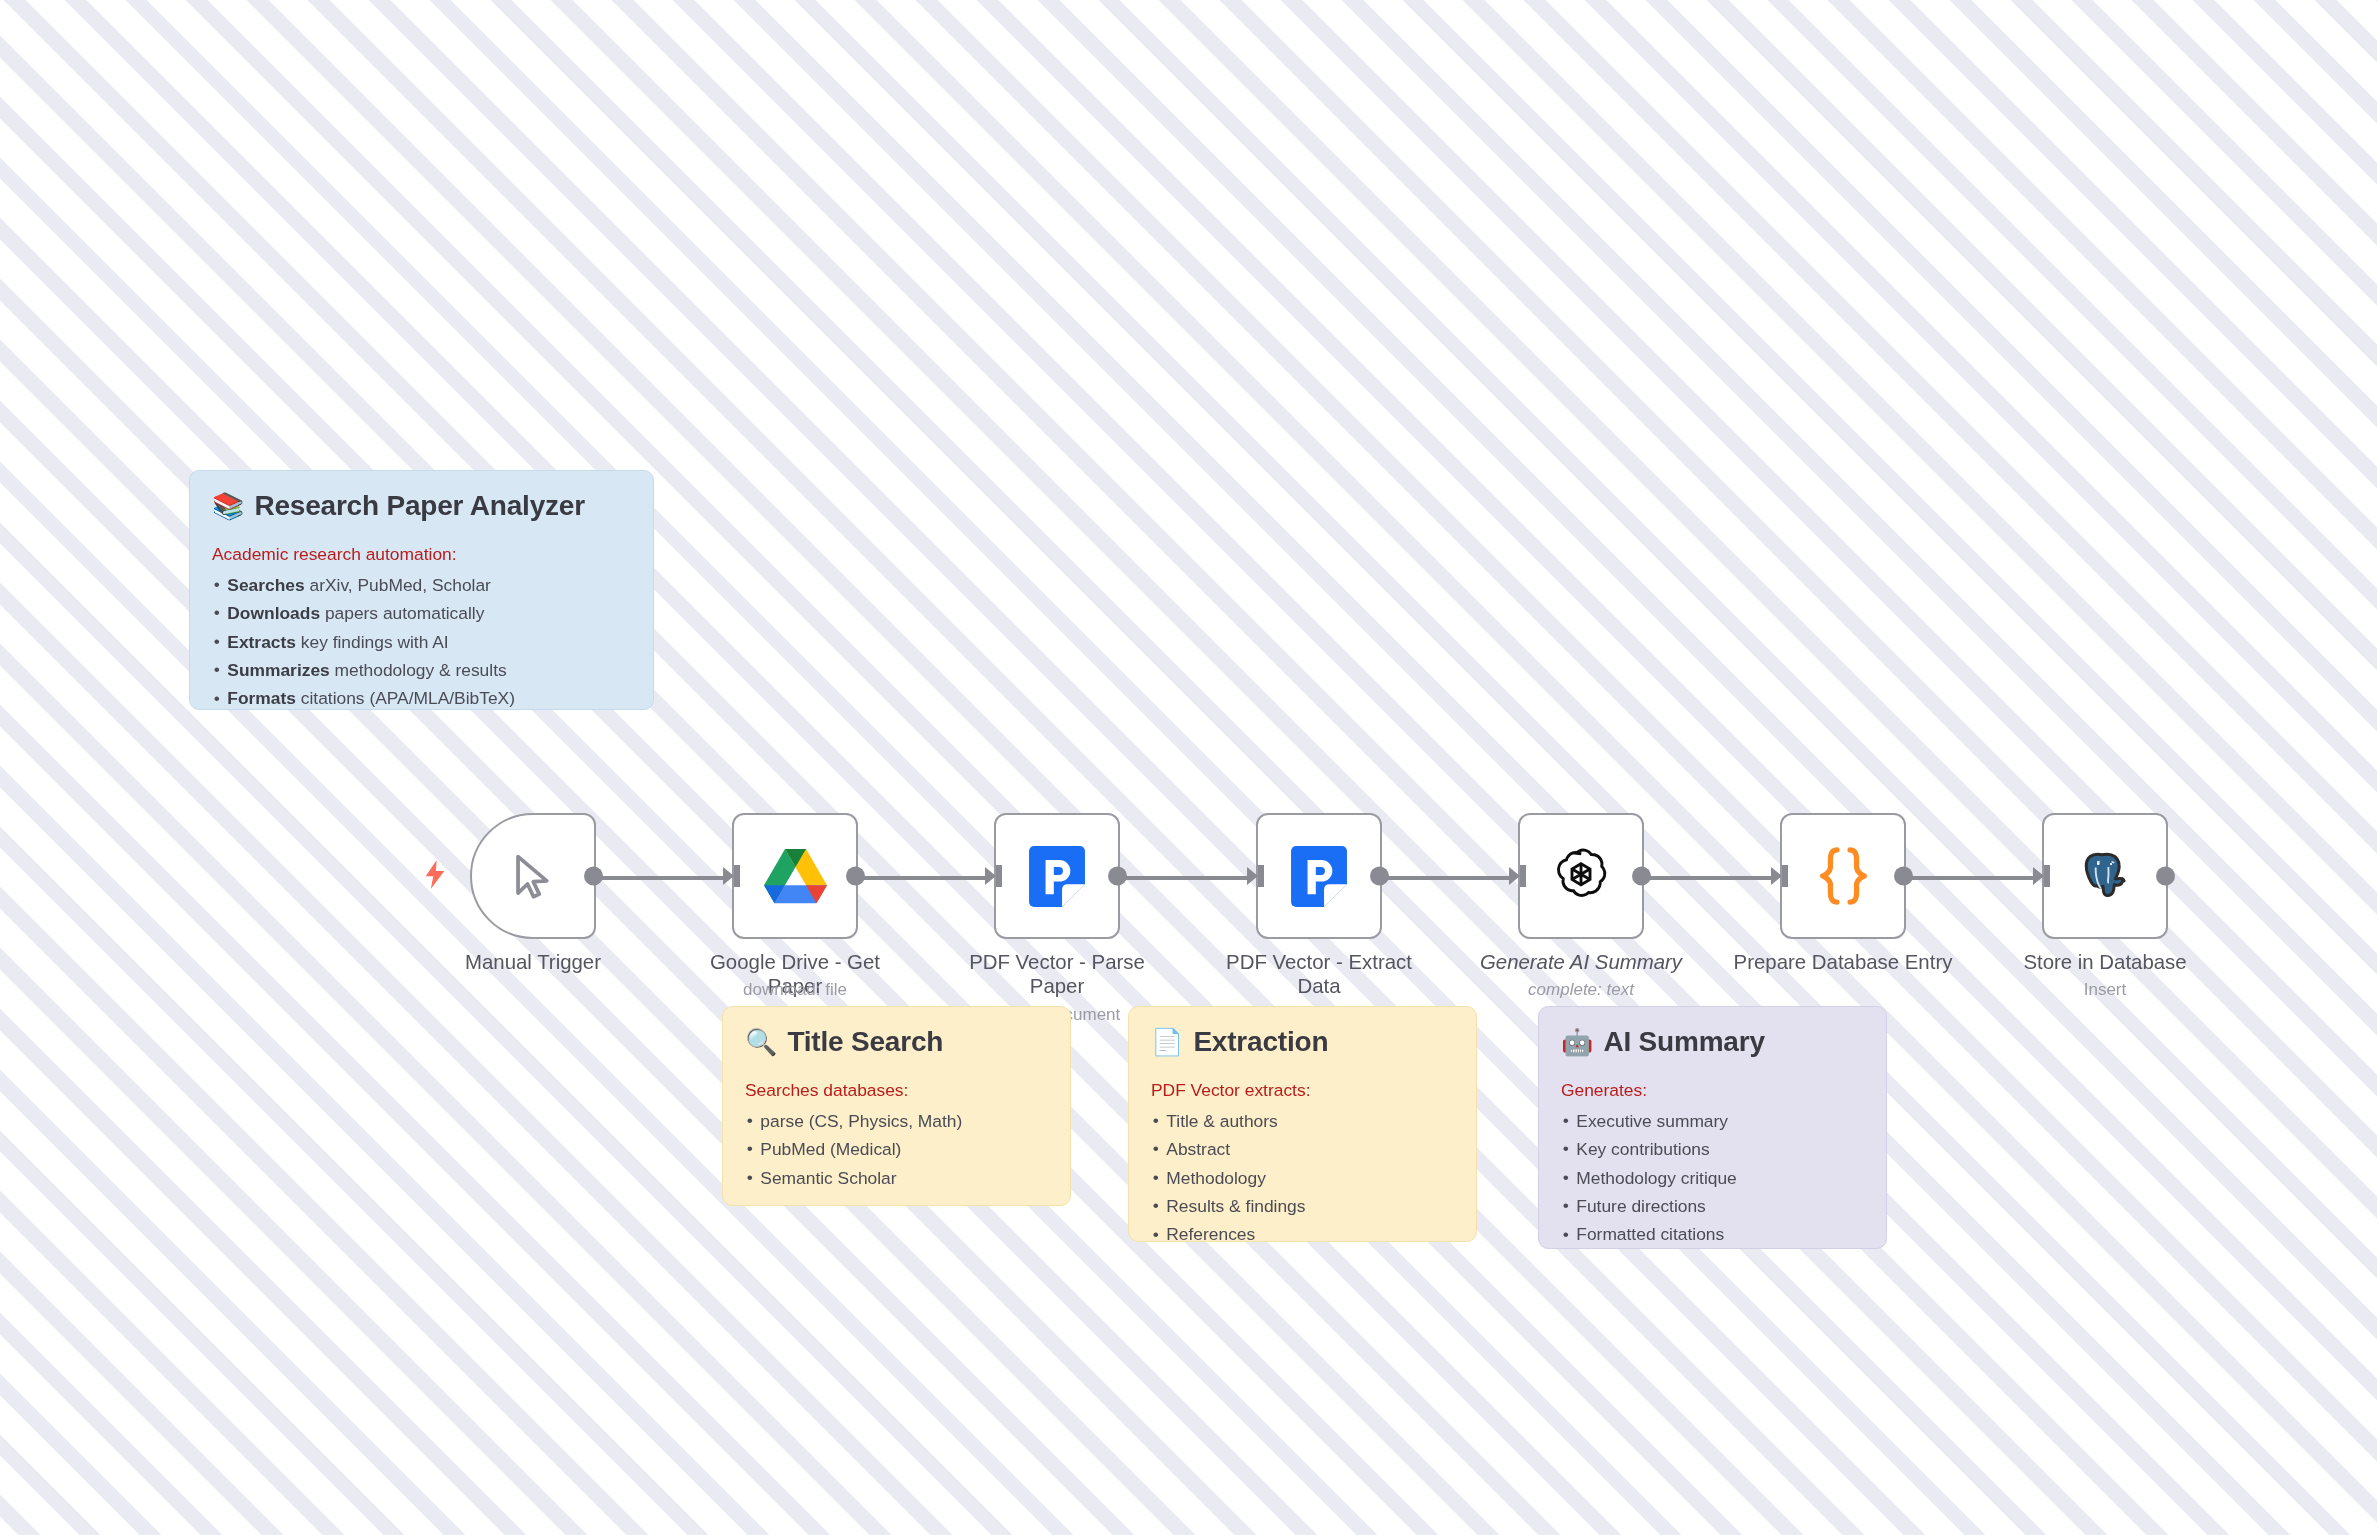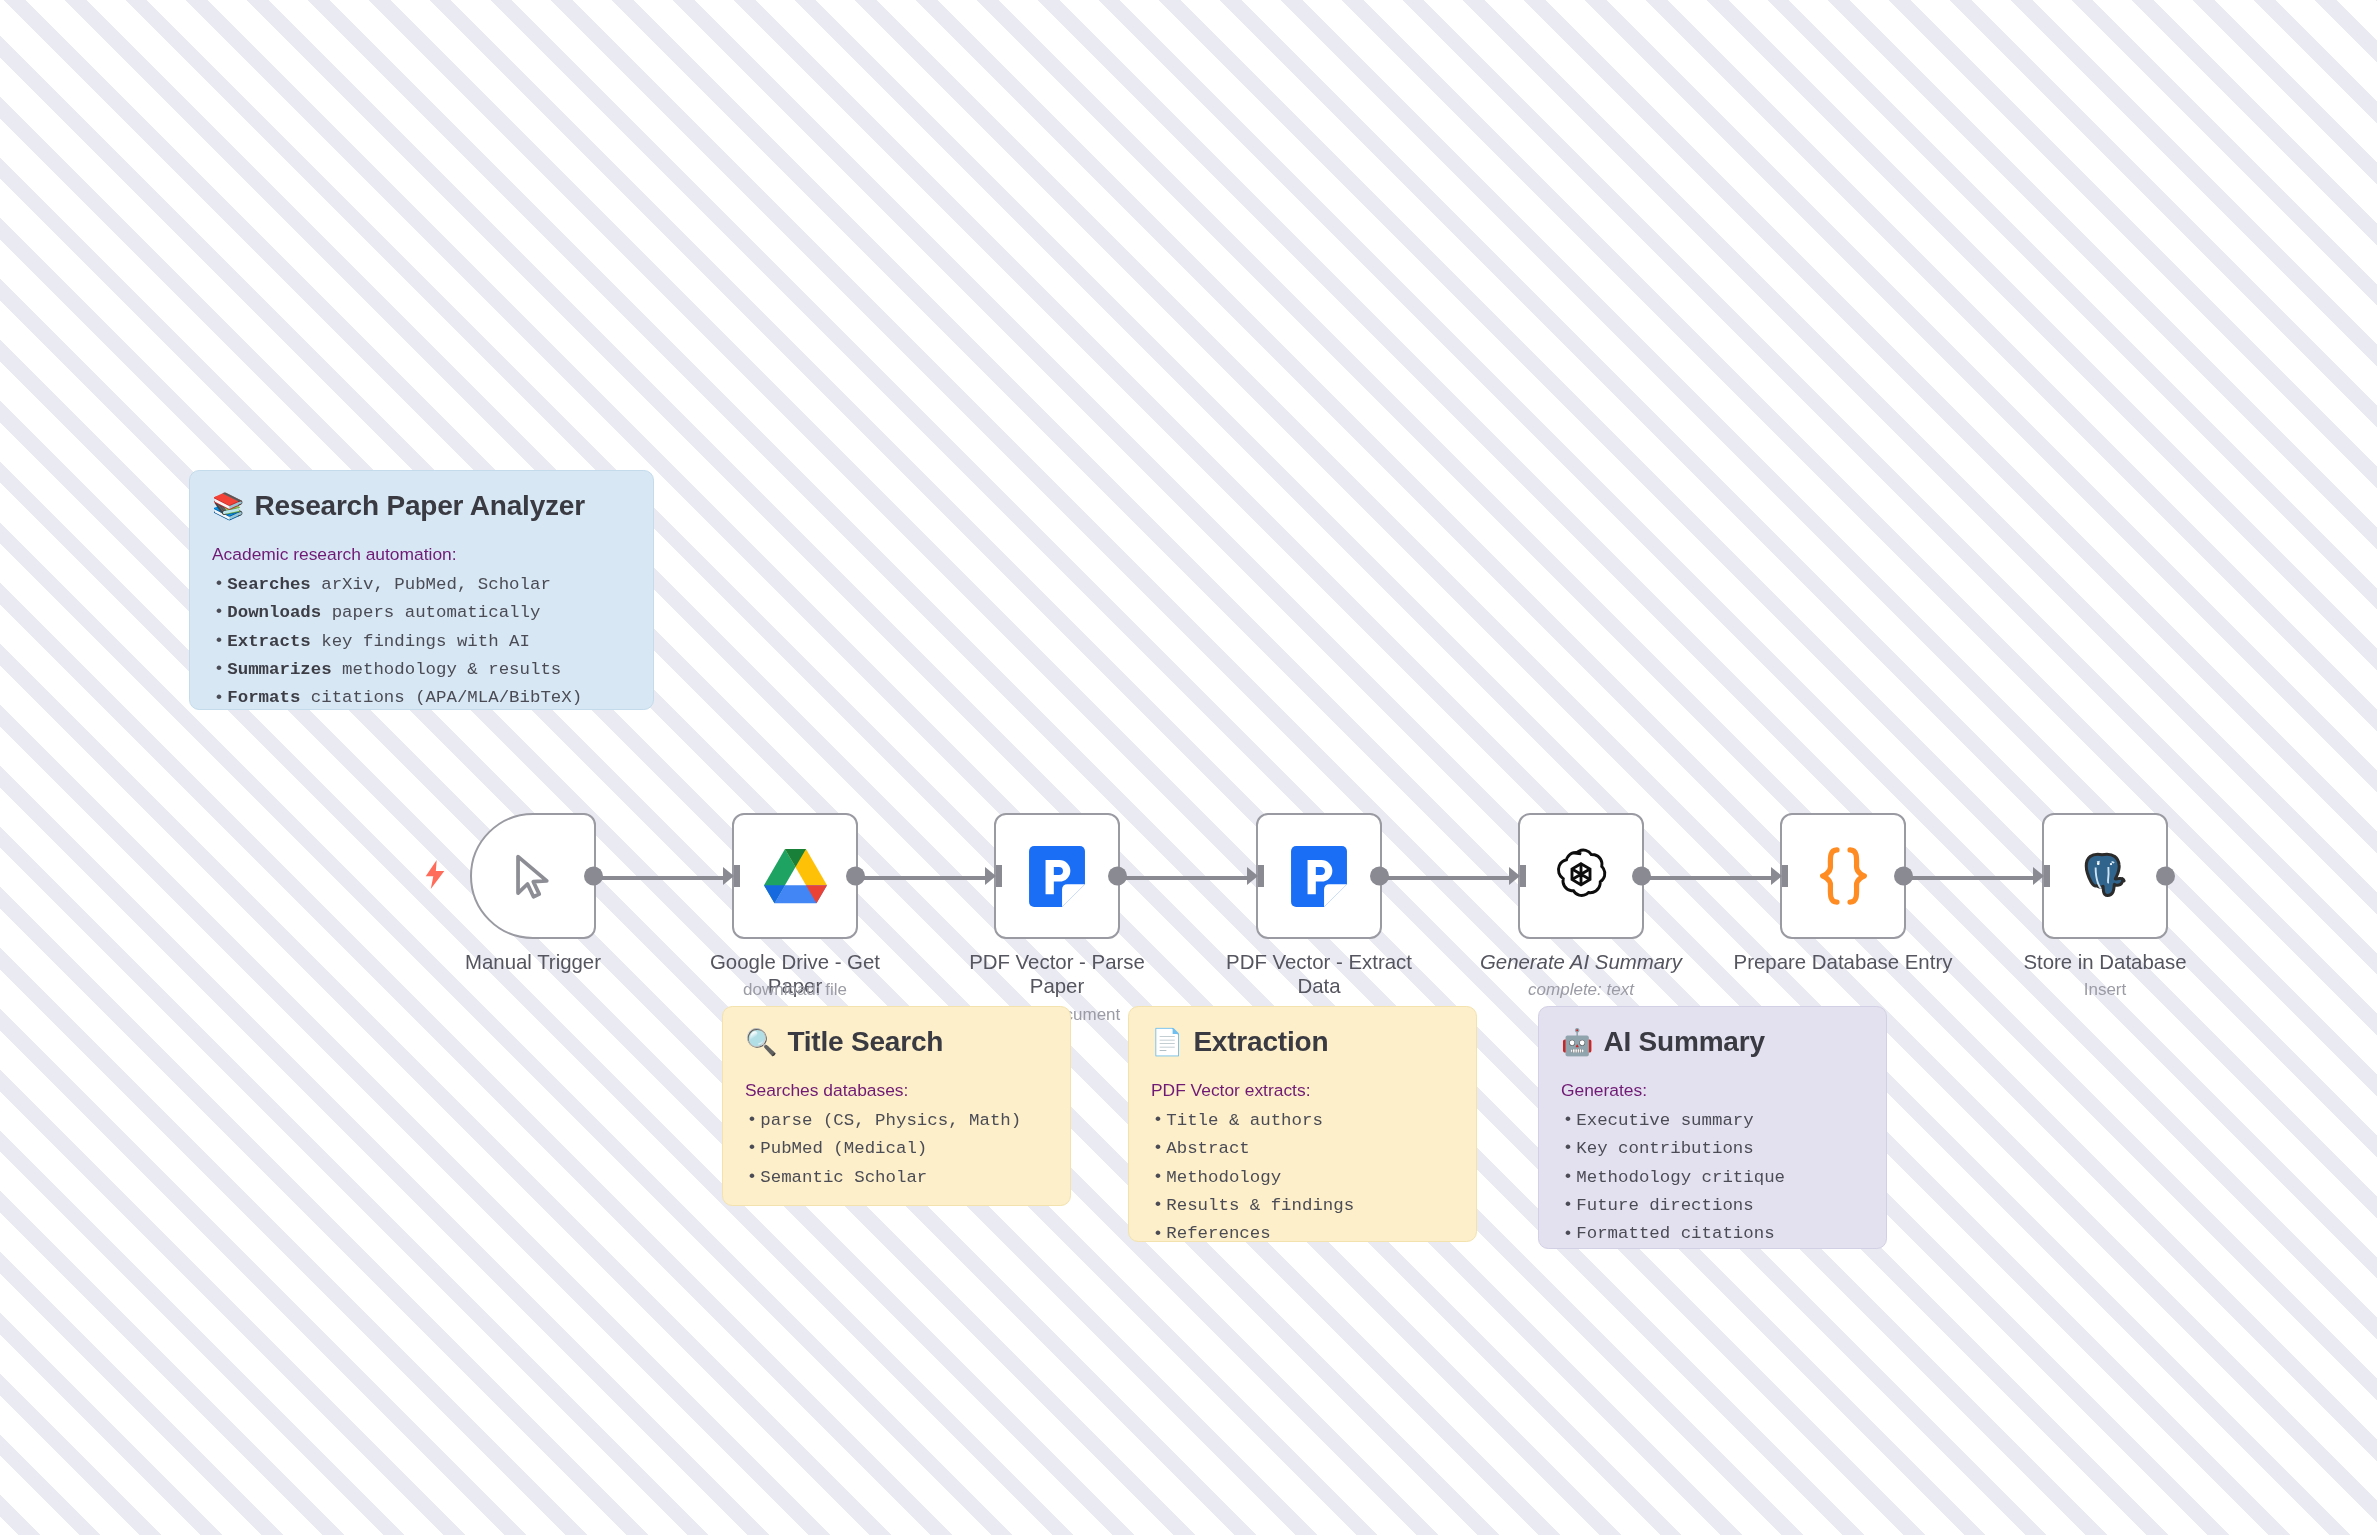--- a/index.html
+++ b/index.html
@@ -43,24 +43,24 @@
     letter-spacing: -0.2px;
     white-space: nowrap;
     display: flex;
     align-items: center;
     gap: 10.2px;
     margin-bottom: 22px;
   }
   .sticky-emoji { font-size: 26px; line-height: 1; }
   .sticky-intro {
     font-size: 17.4px;
-    color: #701a75;
+    color: #b91c1c;
     margin-bottom: 6px;
   }
-  .sticky-list { list-style: none; font-family: Liberation Mono, monospace; }
+  .sticky-list { list-style: none; }
   .sticky-list li {
     font-size: 17.4px;
     color: #4b4b55;
     line-height: 1.63;
     padding-left: 15.3px;
     position: relative;
     white-space: nowrap;
   }
   .sticky-list li::before {
     content: "•";

